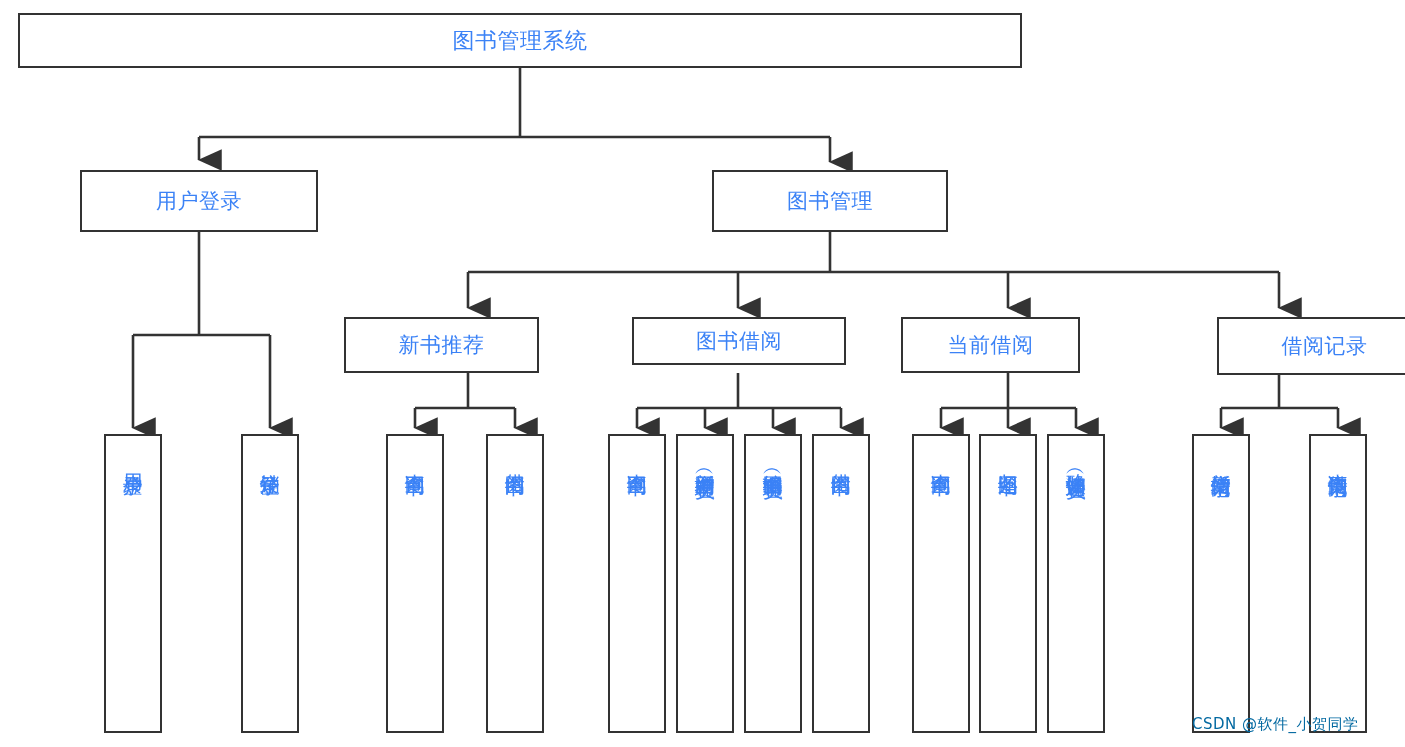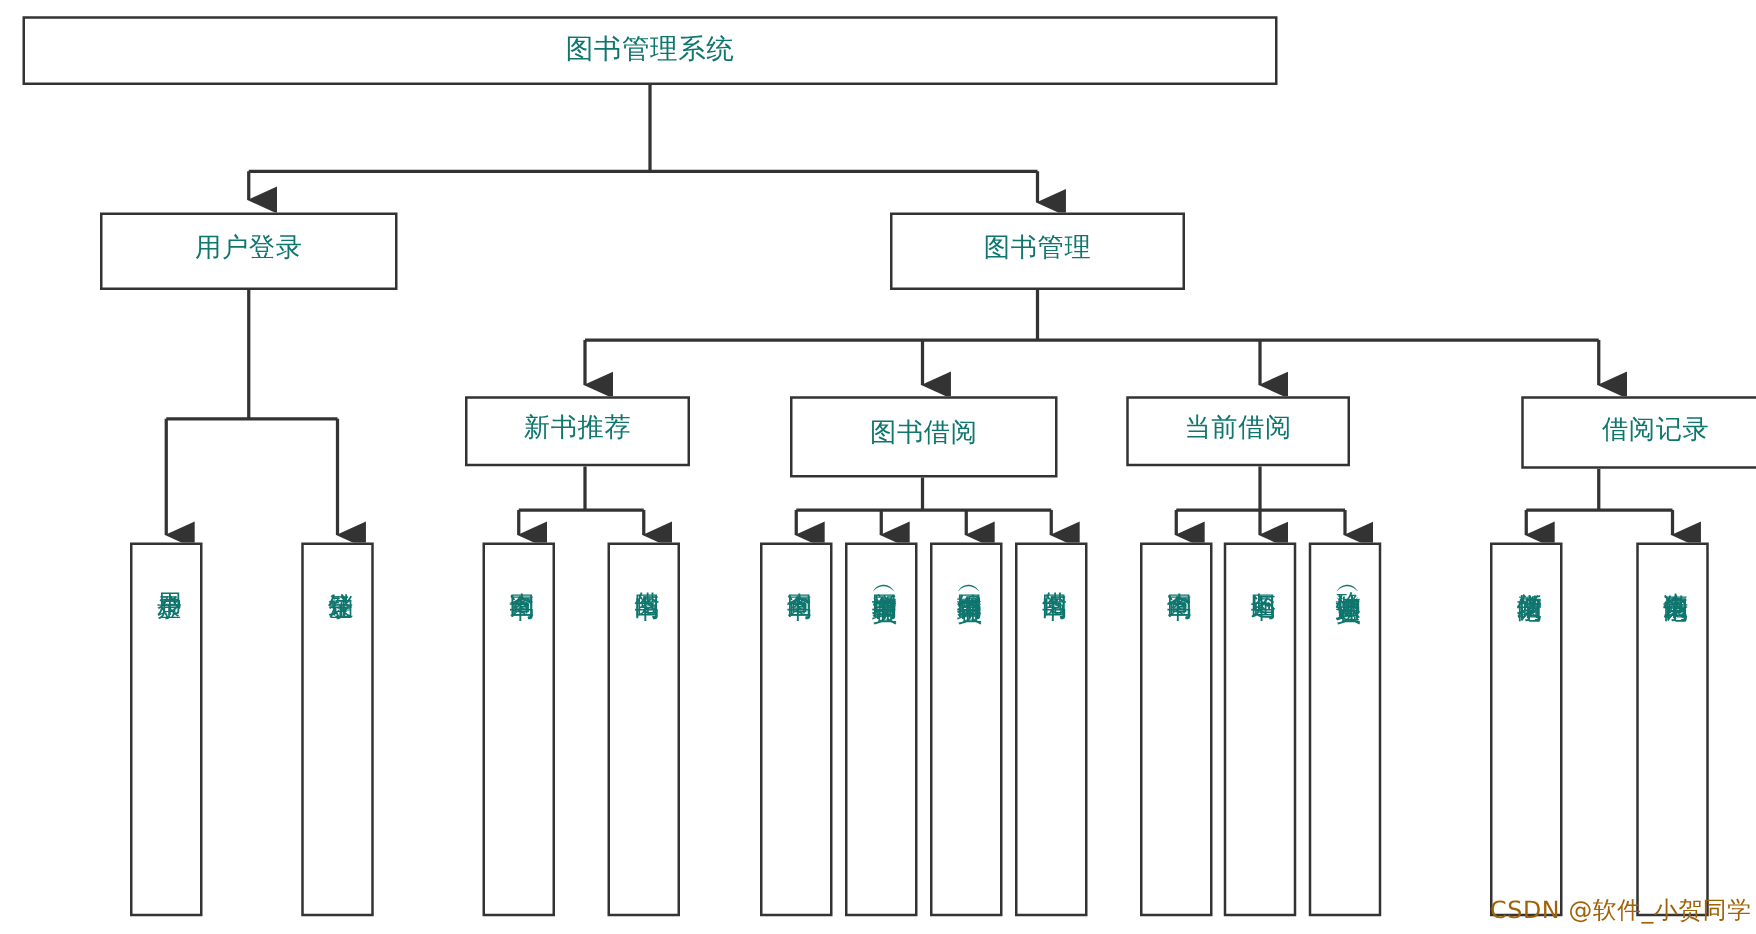--- a/index.html
+++ b/index.html
@@ -33,42 +33,41 @@
     border: 2.4px solid #333333;
     display: flex;
     align-items: center;
     justify-content: center;
     text-align: center;
   }
   .node .label {
     font-size: 21px;
     line-height: 1.15;
     letter-spacing: 0.5px;
-    color: #0f766e;
+    color: #3b82f6;
     white-space: nowrap;
-    font-family: Liberation Mono, monospace;
   }
   .node.root .label { font-size: 22px; }
   .node.leaf {
     align-items: flex-start;
     justify-content: center;
     padding-top: 22px;
   }
   .node.leaf .label {
     writing-mode: vertical-rl;
     text-orientation: upright;
     font-size: 20px;
     line-height: 1.32;
     letter-spacing: 1px;
     white-space: nowrap;
   }
   .watermark {
     position: absolute;
-    font-size: 19px;
-    color: #a16207;
+    font-size: 15px;
+    color: #0369a1;
     white-space: nowrap;
     letter-spacing: 0.5px;
   }
 </style>
 </head>
 <body>
 
 <div id="canvas">
 
   <svg class="connectors" viewBox="0 0 1405 747">
@@ -125,24 +124,24 @@
     <span class="label">图书管理系统</span>
   </div>
 
   <div class="node" style="left:80px; top:170px; width:238px; height:62px;">
     <span class="label">用户登录</span>
   </div>
   <div class="node" style="left:712px; top:170px; width:236px; height:62px;">
     <span class="label">图书管理</span>
   </div>
 
-  <div class="node" style="left:372px; top:317px; width:180px; height:56px;">
+  <div class="node" style="left:344px; top:317px; width:195px; height:56px;">
     <span class="label">新书推荐</span>
   </div>
-  <div class="node" style="left:632px; top:317px; width:214px; height:65px;">
+  <div class="node" style="left:632px; top:317px; width:214px; height:48px;">
     <span class="label">图书借阅</span>
   </div>
   <div class="node" style="left:901px; top:317px; width:179px; height:56px;">
     <span class="label">当前借阅</span>
   </div>
   <div class="node" style="left:1172px; top:317px; width:215px; height:58px;margin-left:45px;">
     <span class="label">借阅记录</span>
   </div>
 
   <div class="node leaf" style="left:104px; top:434px; width:58px; height:299px;">

